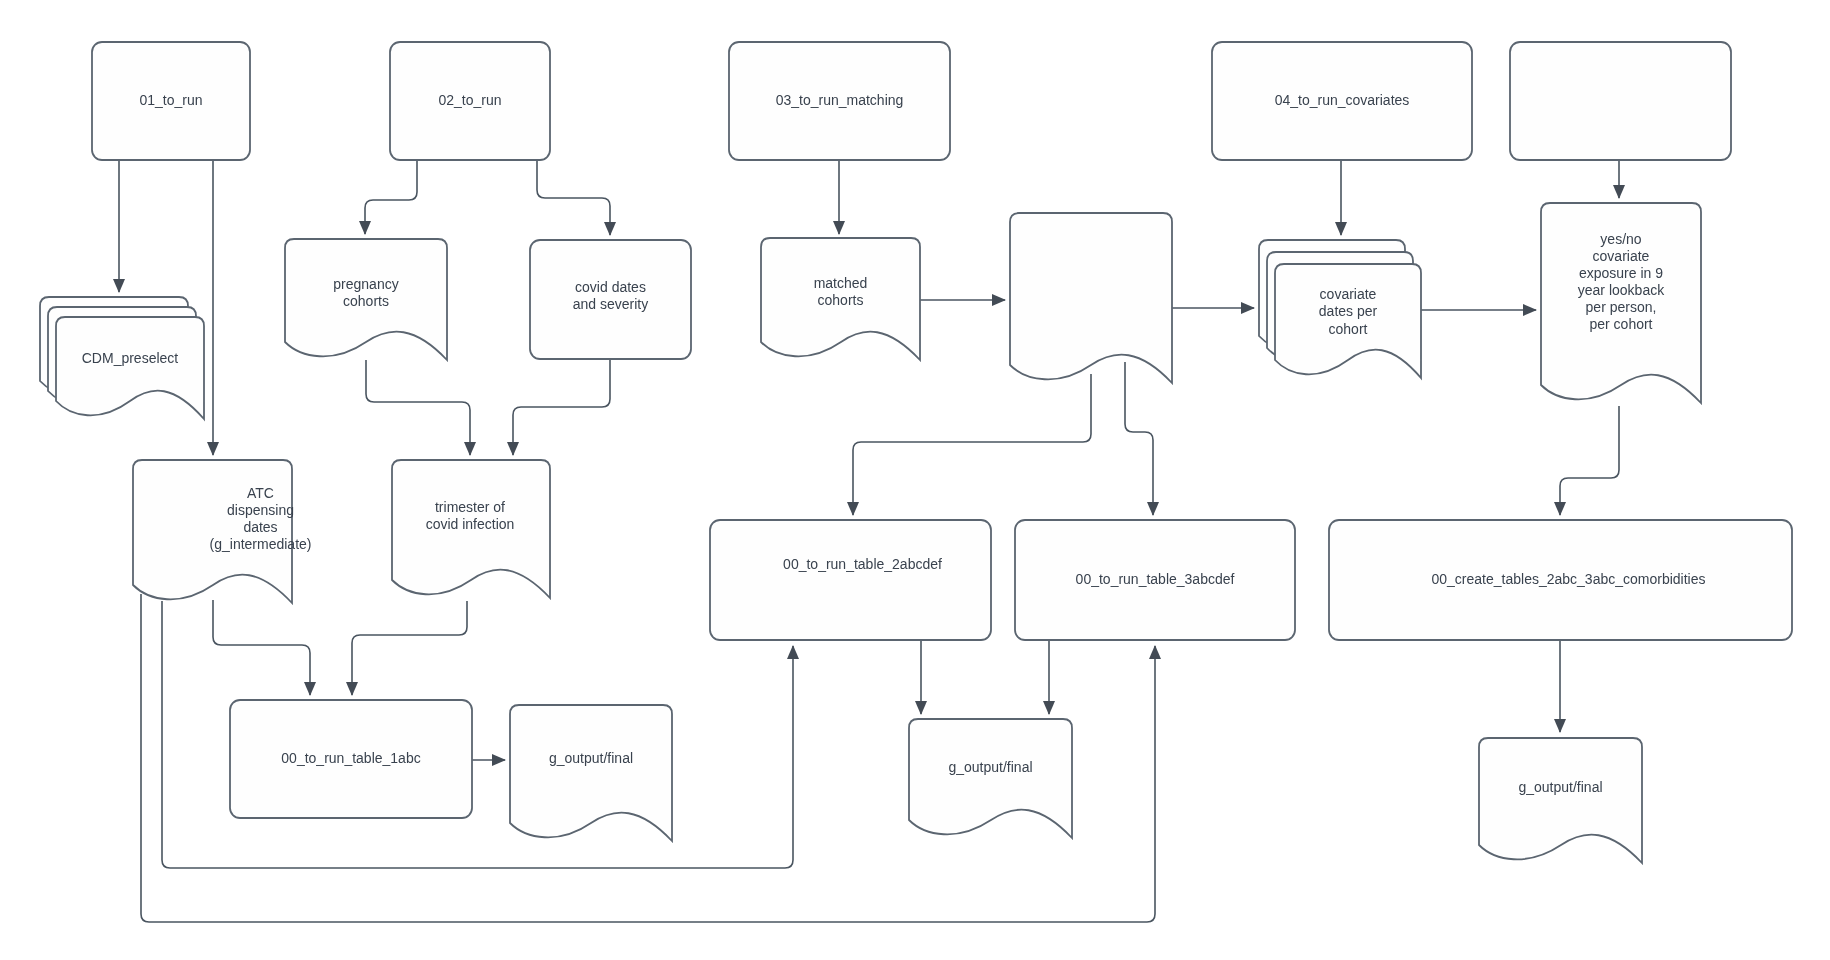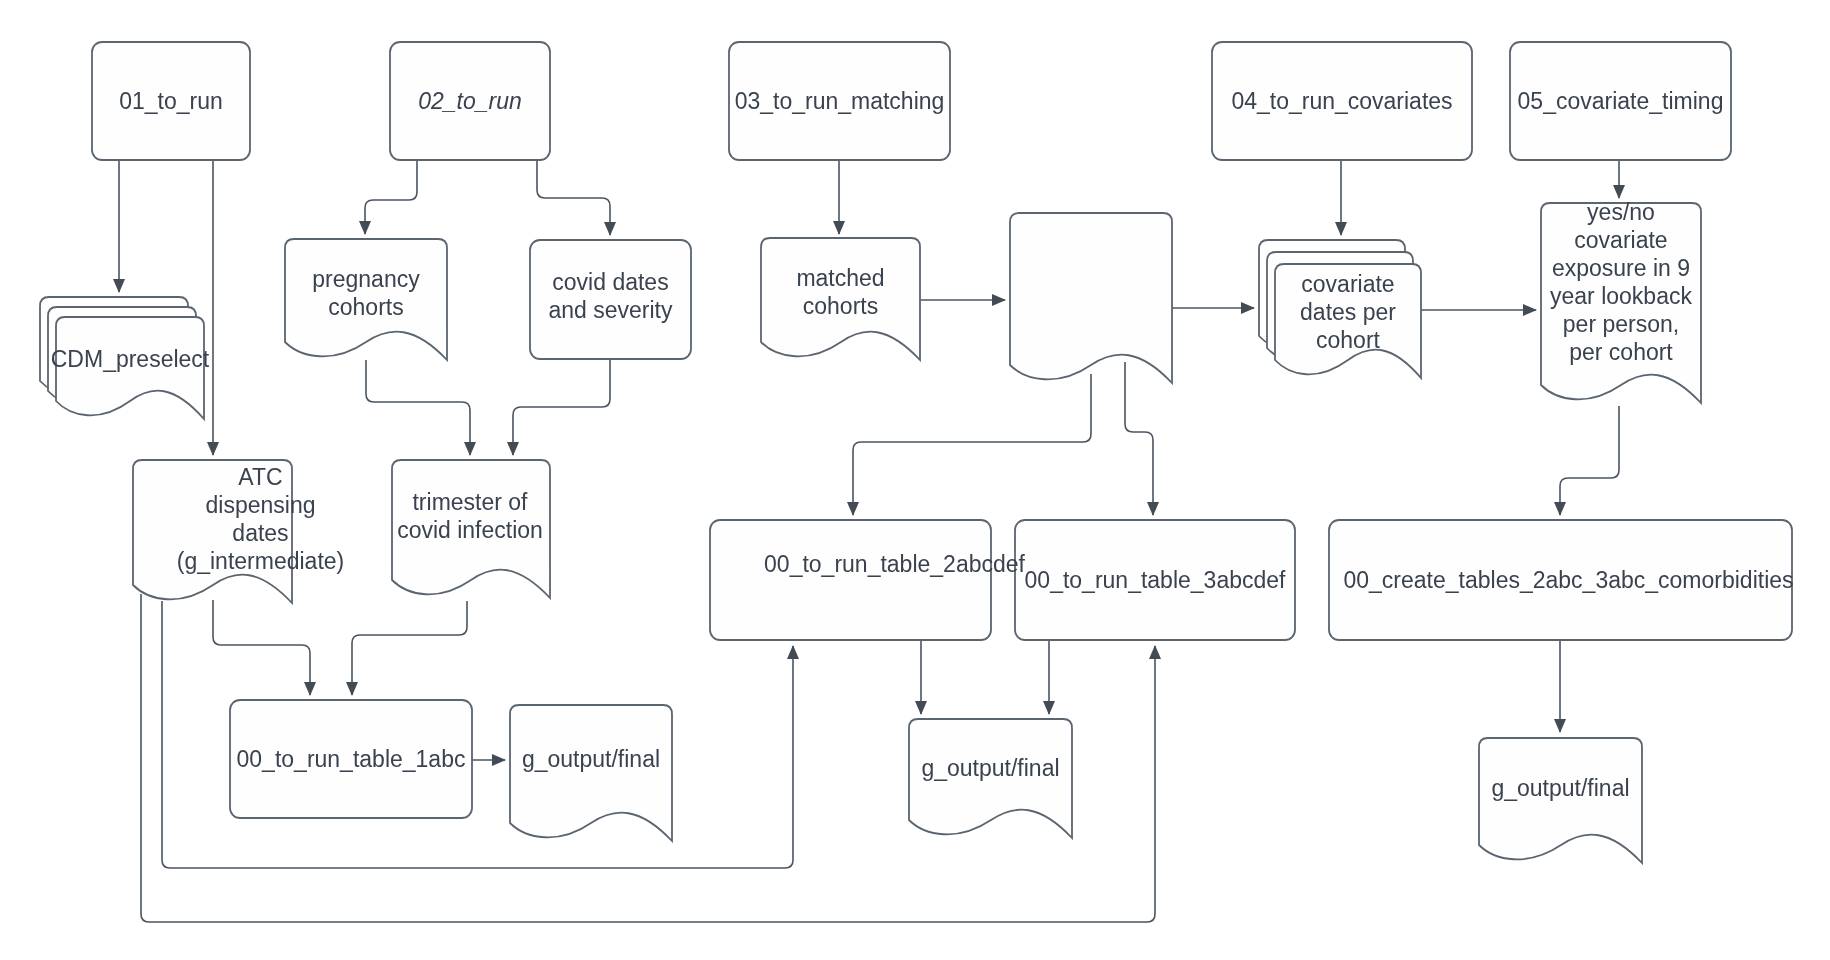--- a/index.html
+++ b/index.html
@@ -9,21 +9,21 @@
     background:#ffffff;
     font-family:"Liberation Sans", sans-serif;
     overflow:hidden;
   }
   .canvas svg{position:absolute;left:0;top:0;}
   .lbl{
     position:absolute;
     display:flex;align-items:center;justify-content:center;
     text-align:center;
     white-space:pre-line;
-    font-size:23px;line-height:1.22;
+    font-size:14px;line-height:1.22;
     color:#39424e;
     pointer-events:none;
   }
 </style>
 </head>
 <body>
 
 <div class="canvas">
 
   <svg width="1830" height="960" viewBox="0 0 1830 960">
@@ -98,24 +98,23 @@
       <rect x="1015" y="520" width="280" height="120" rx="10"></rect>
       <rect x="1329" y="520" width="463" height="120" rx="10"></rect>
 
       <path d="M510,823 C526,839 559,845 591,823 C615,807 640,807 672,841 L672,714 Q672,705 663,705 L519,705 Q510,705 510,714 Z"></path>
       <path d="M909,820 C925,836 958,842 991,820 C1015,804 1040,804 1072,838 L1072,728 Q1072,719 1063,719 L918,719 Q909,719 909,728 Z"></path>
       <path d="M1479,845 C1495,861 1528,867 1561,845 C1585,829 1610,829 1642,863 L1642,747 Q1642,738 1633,738 L1488,738 Q1479,738 1479,747 Z"></path>
     </g>
   </svg>
 
   <div class="lbl" style="left:92px;top:42px;width:158px;height:118px;">01_to_run</div>
-  <div class="lbl" style="left:390px;top:42px;width:160px;height:118px;font-style:italic;">02_to_run</div>
+  <div class="lbl" style="left:390px;top:42px;width:160px;height:118px;">02_to_run</div>
   <div class="lbl" style="left:729px;top:42px;width:221px;height:118px;">03_to_run_matching</div>
   <div class="lbl" style="left:1212px;top:42px;width:260px;height:118px;">04_to_run_covariates</div>
-  <div class="lbl" style="left:1510px;top:42px;width:221px;height:118px;">05_covariate_timing</div>
 
   <div class="lbl" style="left:56px;top:317px;width:148px;height:84px;">CDM_preselect</div>
   <div class="lbl" style="left:285px;top:240px;width:162px;height:106px;">pregnancy
 cohorts</div>
   <div class="lbl" style="left:530px;top:240px;width:161px;height:112px;">covid dates
 and severity</div>
   <div class="lbl" style="left:761px;top:240px;width:159px;height:104px;">matched
 cohorts</div>
   <div class="lbl" style="left:1275px;top:268px;width:146px;height:88px;">covariate
 dates per
@@ -127,21 +126,21 @@
 per person,
 per cohort</div>
   <div class="lbl" style="left:133px;top:459px;width:159px;height:120px;padding-left:48px;">ATC
 dispensing
 dates
 (g_intermediate)</div>
   <div class="lbl" style="left:392px;top:460px;width:156px;height:112px;">trimester of
 covid infection</div>
 
   <div class="lbl" style="left:230px;top:700px;width:242px;height:118px;">00_to_run_table_1abc</div>
-  <div class="lbl" style="left:710px;top:520px;width:281px;height:89px;padding-left:44px;">00_to_run_table_2abcdef</div>
+  <div class="lbl" style="left:678px;top:520px;width:281px;height:89px;padding-left:44px;">00_to_run_table_2abcdef</div>
   <div class="lbl" style="left:1015px;top:520px;width:280px;height:120px;">00_to_run_table_3abcdef</div>
   <div class="lbl" style="left:1329px;top:520px;width:463px;height:120px;padding-left:8px;">00_create_tables_2abc_3abc_comorbidities</div>
 
   <div class="lbl" style="left:510px;top:706px;width:162px;height:106px;">g_output/final</div>
   <div class="lbl" style="left:909px;top:719px;width:163px;height:98px;">g_output/final</div>
   <div class="lbl" style="left:1479px;top:739px;width:163px;height:98px;">g_output/final</div>
 
 </div>
 
 </body></html>

